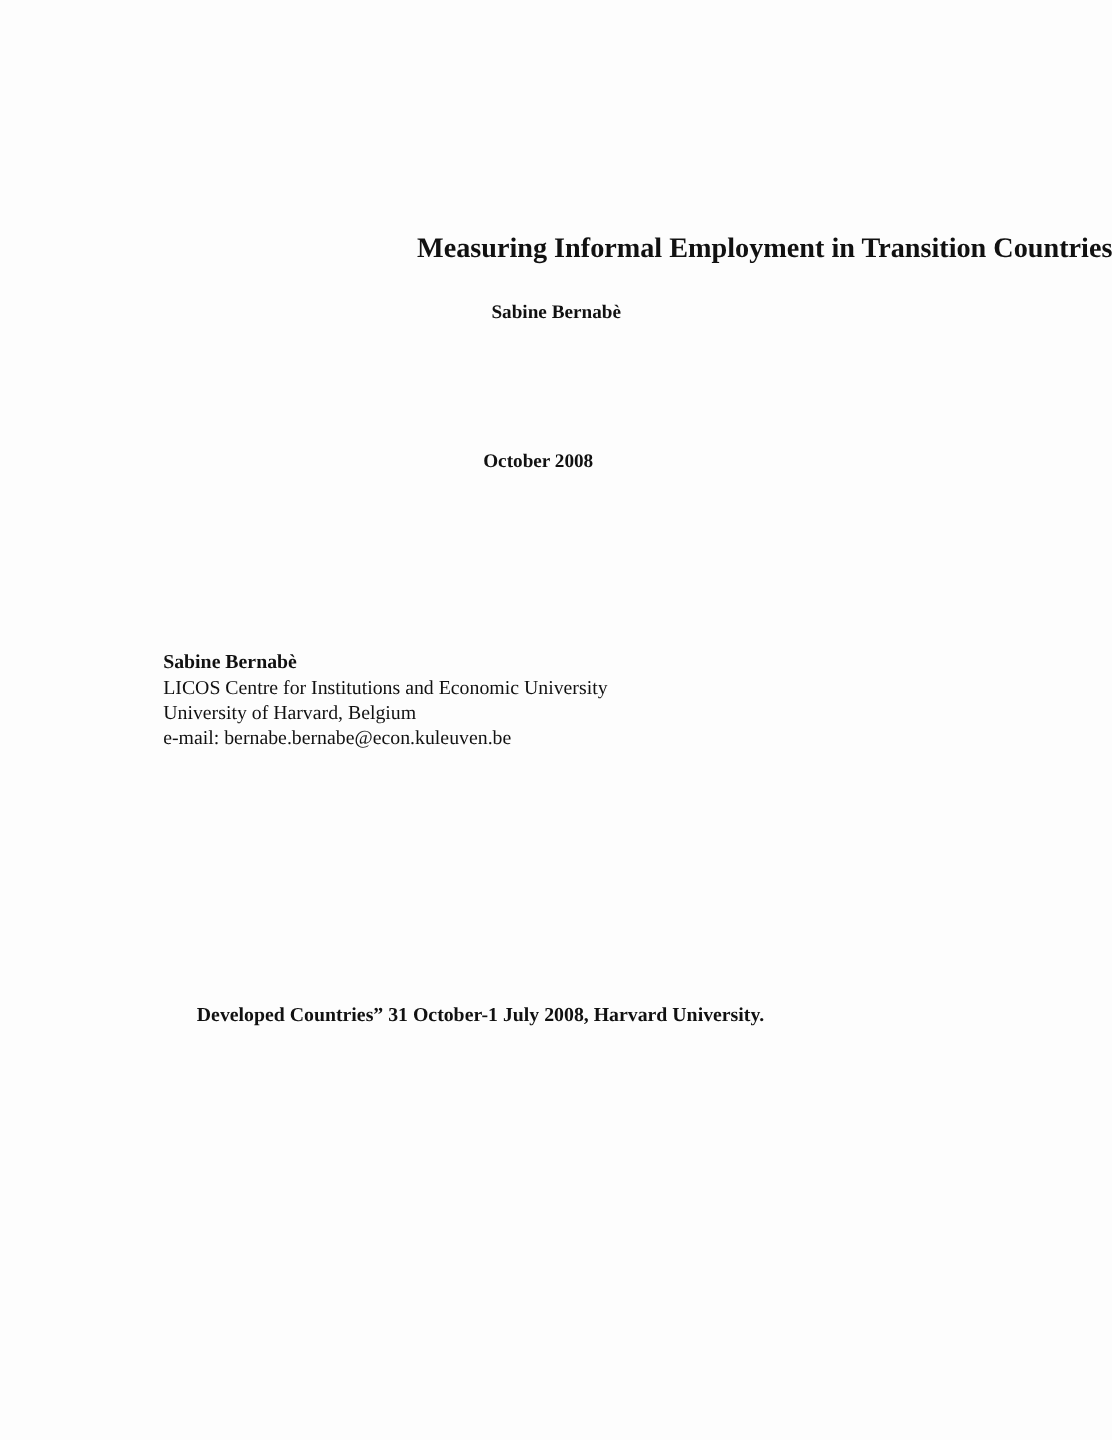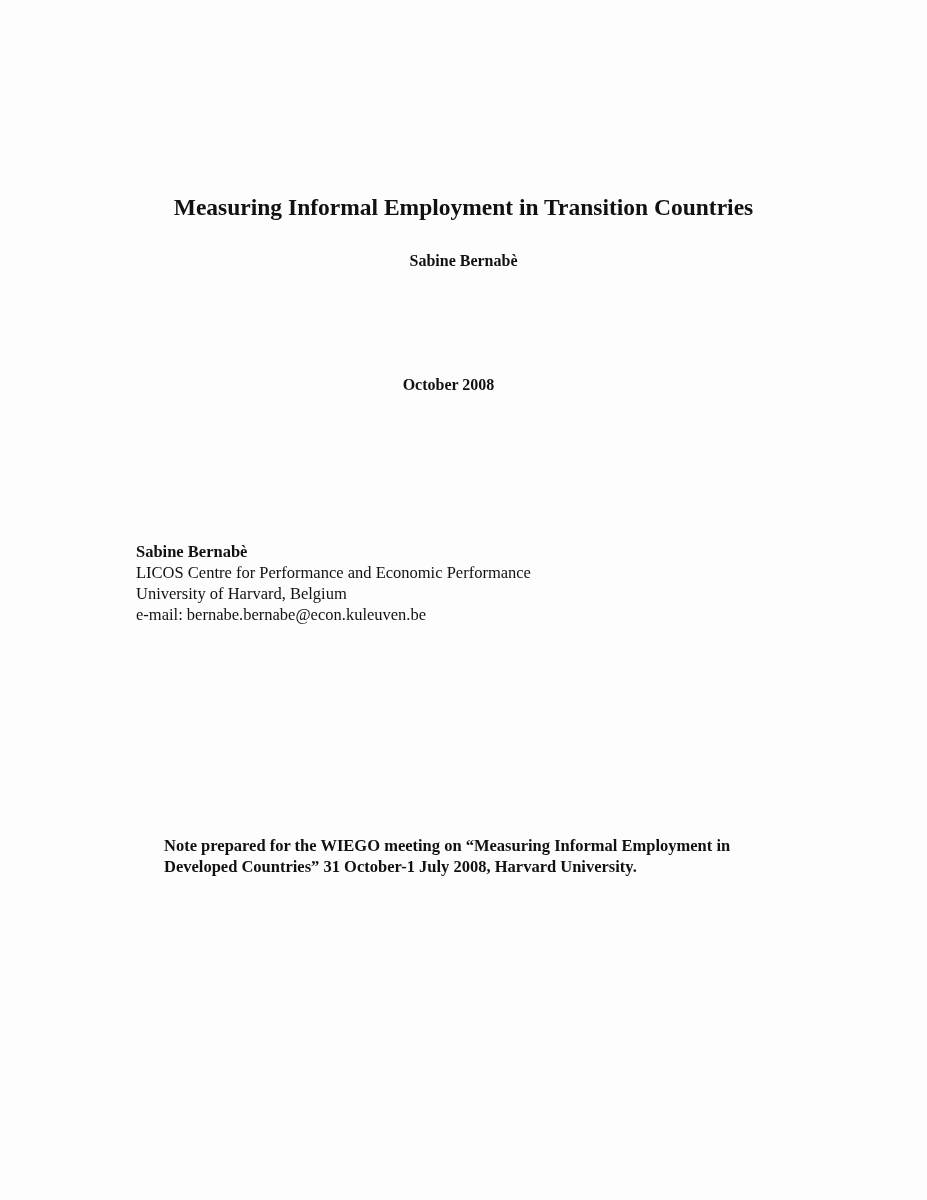--- a/index.html
+++ b/index.html
@@ -6,21 +6,21 @@
     body {
       width: 927px; height: 1200px;
       background: #fdfdfd;
       color: #111;
       font-family: "Liberation Serif", serif;
       position: relative;
       overflow: hidden;
     }
     .title {
       position: absolute; left: 0; width: 927px; top: 194px;
-      text-align: center; font-weight: bold; font-size: 23.5px; margin: 0;
+      text-align: right; font-weight: bold; font-size: 23.5px; margin: 0;
     }
     .author-top {
       position: absolute; left: 0; width: 927px; top: 252px;
       text-align: center; font-weight: bold; font-size: 16px;
     }
     .date {
       position: absolute; left: 0; width: 897px; top: 376px;
       text-align: center; font-weight: bold; font-size: 16px;
     }
     .affiliation {
@@ -35,21 +35,20 @@
   </style>
 </head>
 <body>
 
 <h1 class="title">Measuring Informal Employment in Transition Countries</h1>
 <div class="author-top">Sabine Bernabè</div>
 <div class="date">October 2008</div>
 
 <div class="affiliation">
   <div class="name">Sabine Bernabè</div>
-  <div>LICOS Centre for Performance and Economic Performance</div>
+  <div>LICOS Centre for Institutions and Economic University</div>
   <div>University of Harvard, Belgium</div>
   <div>e-mail: bernabe.bernabe@econ.kuleuven.be</div>
 </div>
 
 <div class="note">
-  <div>Note prepared for the WIEGO meeting on “Measuring Informal Employment in</div>
   <div>Developed Countries” 31 October-1 July 2008, Harvard University.</div>
 </div>
 
 </body></html>

